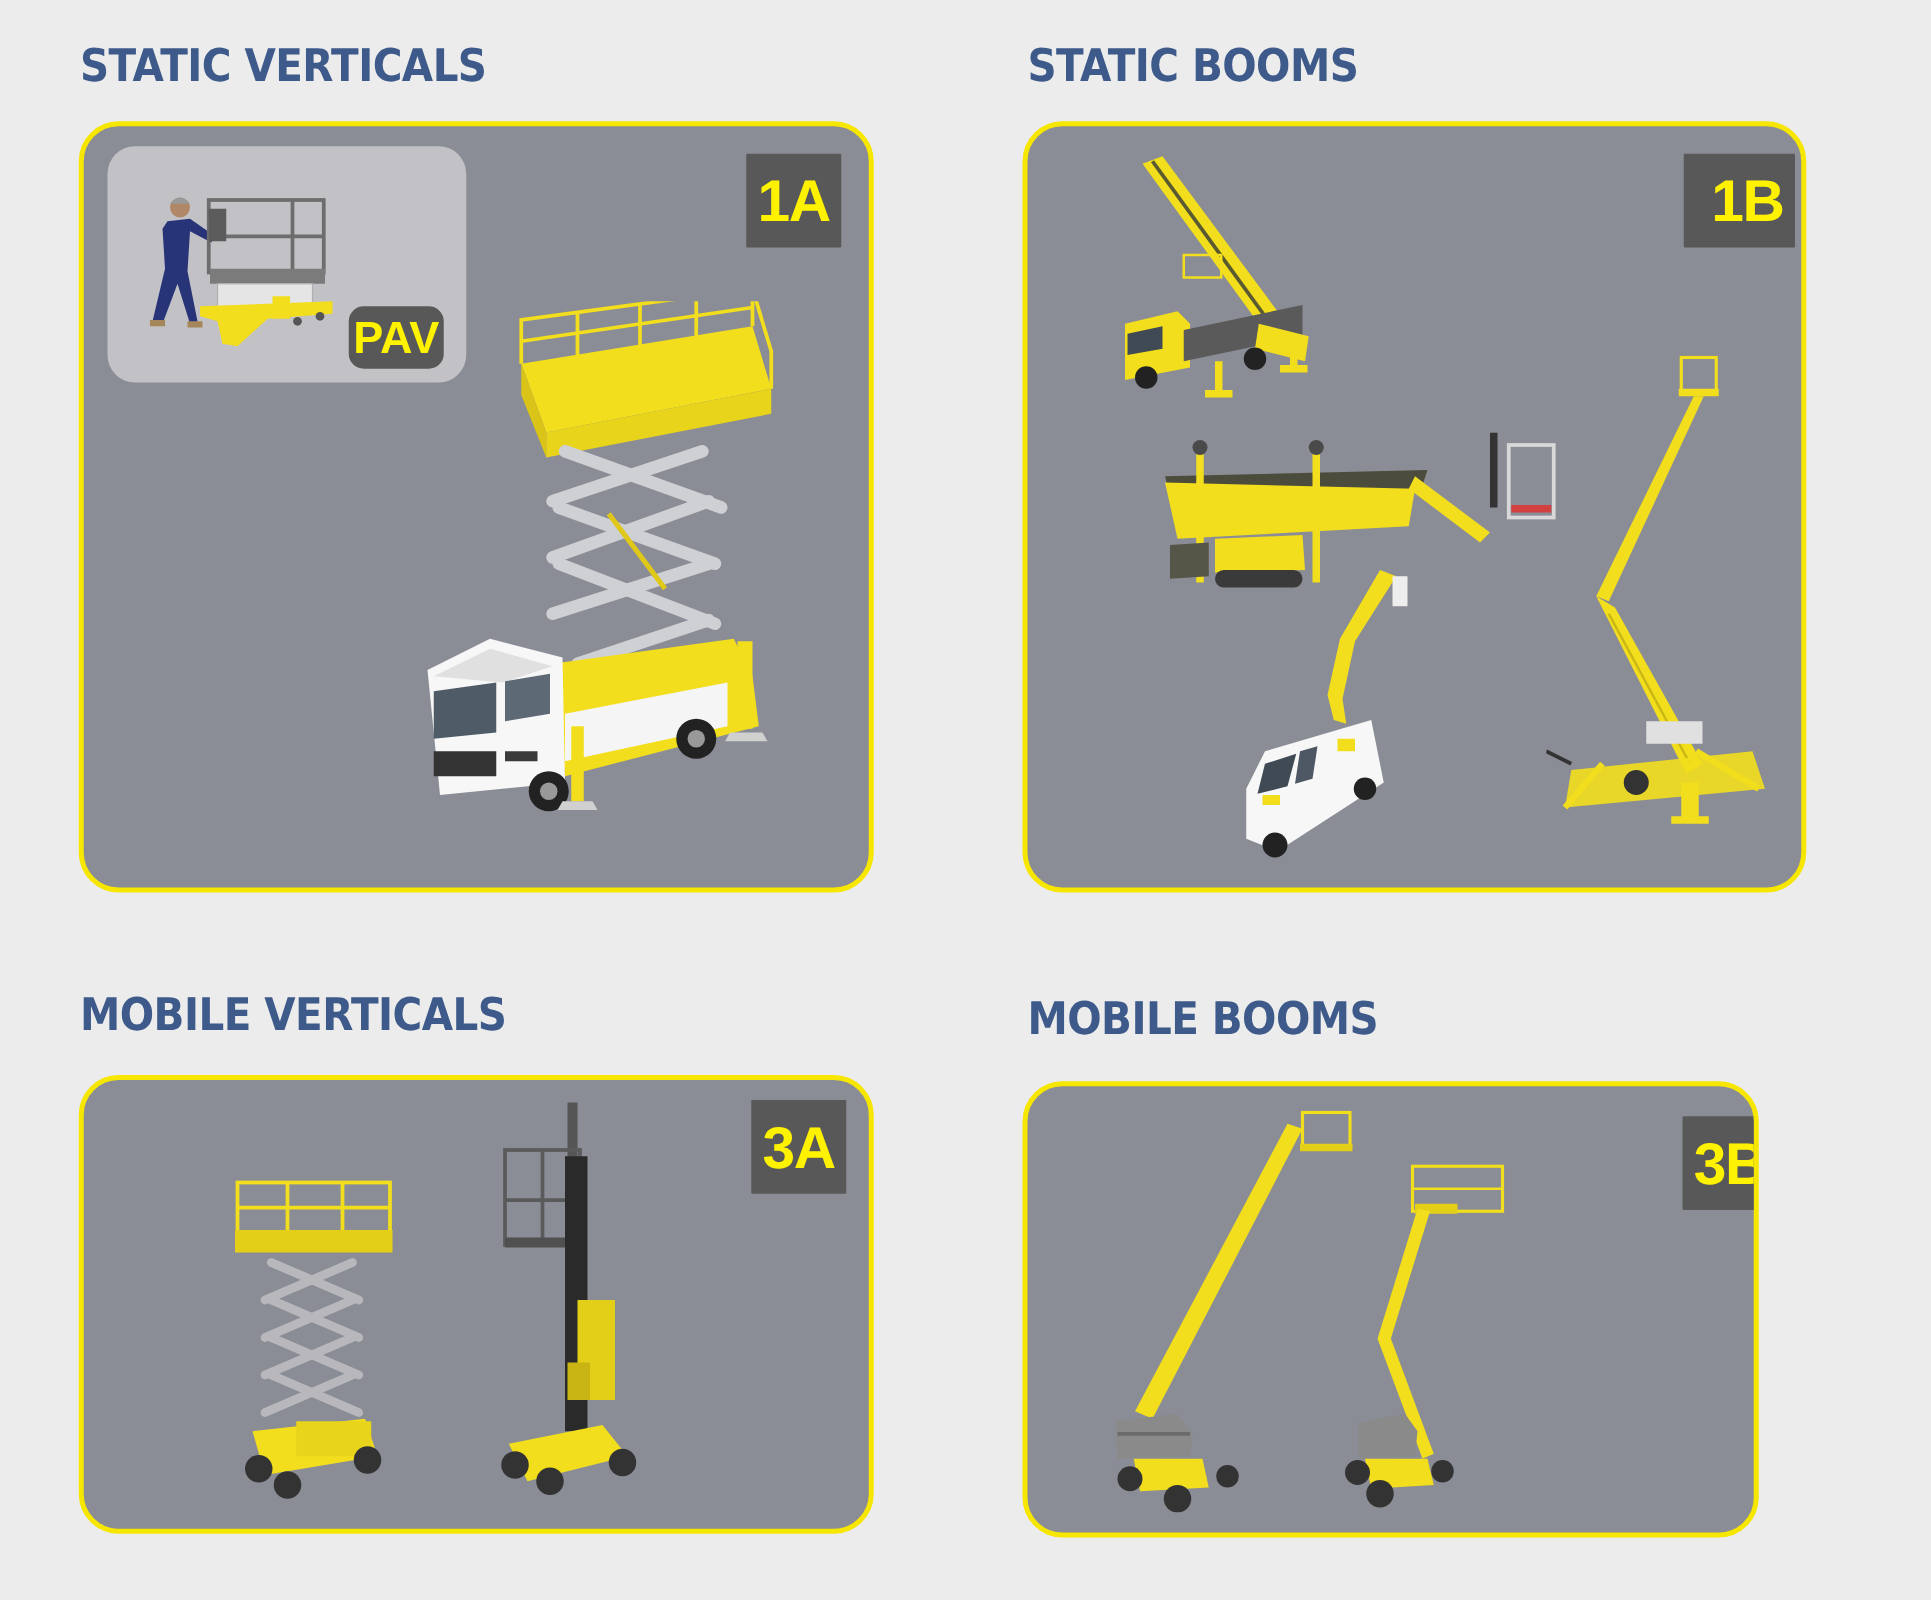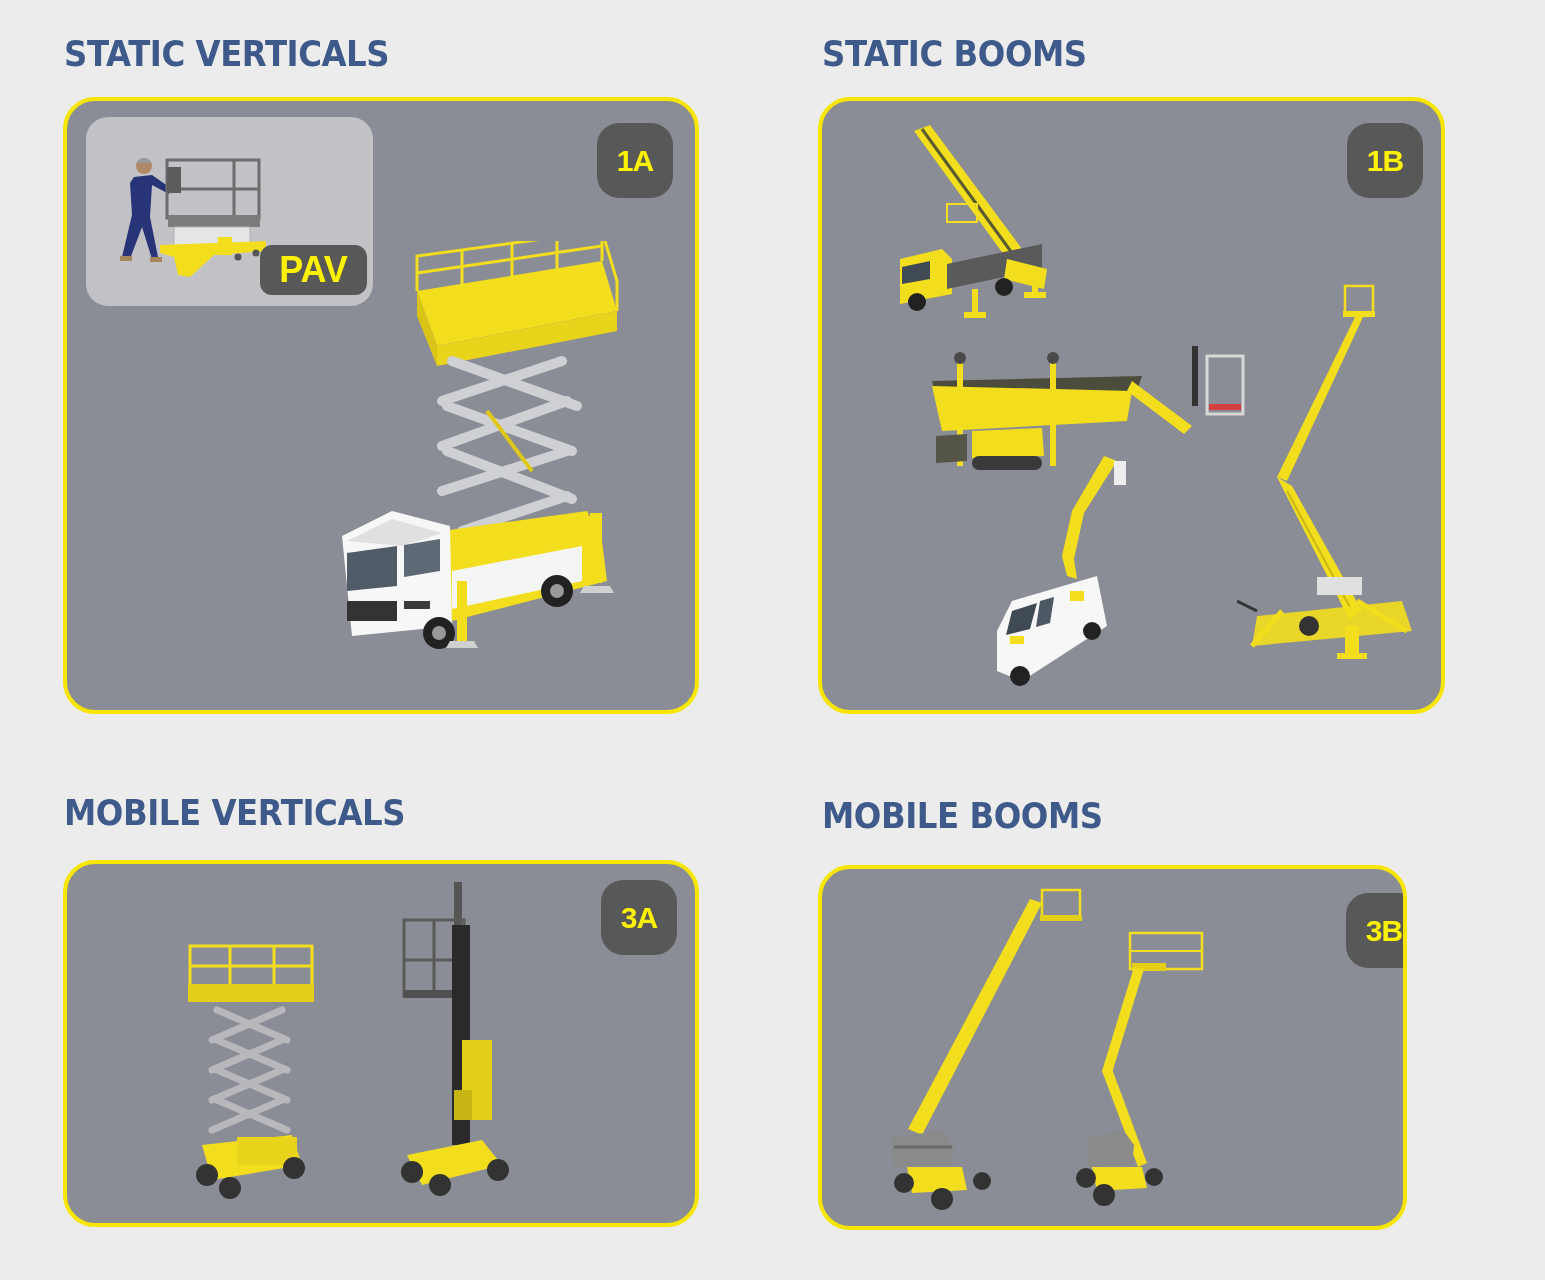--- a/index.html
+++ b/index.html
@@ -27,25 +27,25 @@
     box-sizing: border-box;
     background: #8a8d95;
     border: 4px solid #f6e600;
     border-radius: 32px;
     overflow: hidden;
   }
   .badge {
     position: absolute;
     width: 76px; height: 75px;
     background: #585858;
-    border-radius: 22px;
+    border-radius: 1px;
     color: #fff200;
     font-family: "Liberation Sans", "DejaVu Sans", sans-serif;
     font-weight: bold;
-    font-size: 30px;
+    font-size: 47px;
     display: flex; align-items: center; justify-content: center;
     letter-spacing: -1px;
   }
   .inset {
     position: absolute;
     background: #c2c2c6;
     border-radius: 22px;
   }
   .inset-badge {
     position: absolute;
@@ -80,21 +80,21 @@
       </g>
       <rect x="81" y="50" width="14" height="26" fill="#5c5c5c"></rect>
       <rect x="82" y="98" width="92" height="12" fill="#7b7b7b"></rect>
       <rect x="88" y="110" width="76" height="22" fill="#e5e5e5" stroke="#b0b0b0"></rect>
 
       <path d="M74 128 L180 124 L180 134 L128 138 L104 160 L92 158 L88 140 L74 136 Z" fill="#f2de1c"></path>
       <rect x="132" y="120" width="14" height="18" fill="#f2de1c"></rect>
       <circle cx="152" cy="140" r="3.5" fill="#555"></circle>
       <circle cx="170" cy="136" r="3.5" fill="#555"></circle>
     </svg>
-    <div class="inset-badge" style="left:174px; top:128px; width:107px; height:50px;">PAV</div>
+    <div class="inset-badge" style="left:193px; top:128px; width:76px; height:50px;">PAV</div>
   </div>
   <div class="badge" style="left:530px; top:22px;">1A</div>
 
   <svg class="illus" style="left:265px; top:140px;" width="300" height="420" viewBox="0 0 300 420">
 
     <path d="M85 50 L270 20 L285 70 L105 105 Z" fill="#f2de1c"></path>
     <path d="M85 50 L105 105 L105 125 L85 75 Z" fill="#d9c417"></path>
     <path d="M105 105 L285 70 L285 90 L105 125 Z" fill="#e8d41a"></path>
     <g stroke="#f2de1c" stroke-width="3" fill="none">
       <path d="M85 50 L85 15 L270 -10 L270 20"></path>
@@ -133,21 +133,21 @@
     <circle cx="107" cy="392" r="7" fill="#999"></circle>
     <circle cx="225" cy="350" r="16" fill="#222"></circle>
     <circle cx="225" cy="350" r="7" fill="#999"></circle>
     <rect x="125" y="340" width="10" height="60" fill="#f2de1c"></rect>
     <path d="M118 400 L142 400 L146 407 L114 407 Z" fill="#d0d0d0"></path>
   </svg>
 </div>
 
 <h2 class="section-title" style="left:822px; top:36px;">STATIC BOOMS</h2>
 <div class="panel" style="left:818px; top:97px; width:627px; height:617px;">
-  <div class="badge" style="left:525px; top:22px;">1B</div>
+  <div class="badge" style="left:525px; top:22px;padding-left:13px;">1B</div>
 
   <svg class="illus" style="left:70px; top:18px;" width="170" height="210" viewBox="0 0 170 210">
     <path d="M22 12 L38 6 L130 130 L115 140 Z" fill="#f2de1c"></path>
     <path d="M30 10 L120 134" stroke="#5a5a30" stroke-width="3"></path>
     <rect x="55" y="85" width="30" height="18" fill="none" stroke="#f2de1c" stroke-width="2"></rect>
     <path d="M8 140 L50 130 L60 140 L60 175 L8 185 Z" fill="#f2de1c"></path>
     <path d="M10 148 L38 142 L38 160 L10 165 Z" fill="#3f4a55"></path>
     <path d="M55 145 L150 125 L150 150 L55 170 Z" fill="#5a5a5a"></path>
     <path d="M115 140 L155 150 L152 170 L112 160 Z" fill="#f2de1c"></path>
     <rect x="80" y="170" width="6" height="25" fill="#f2de1c"></rect>

